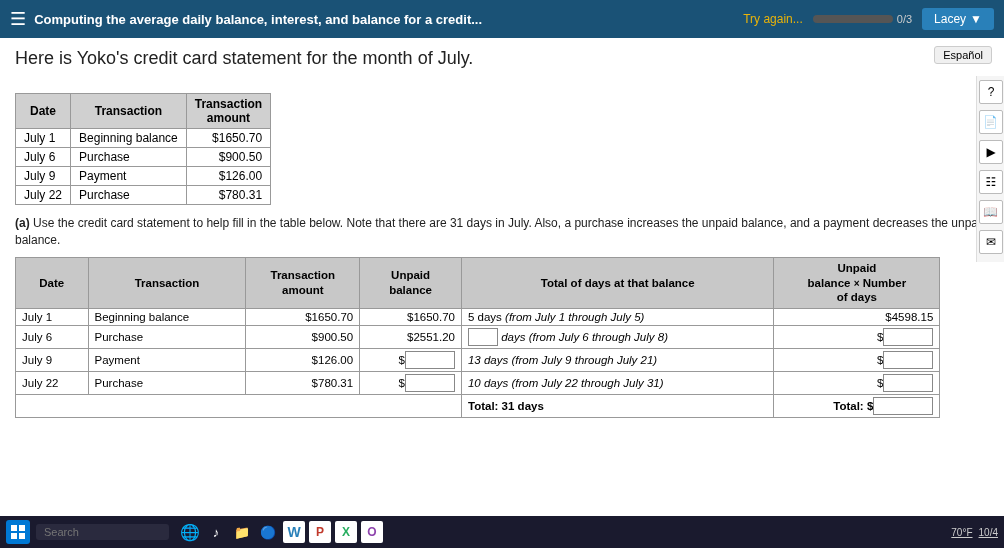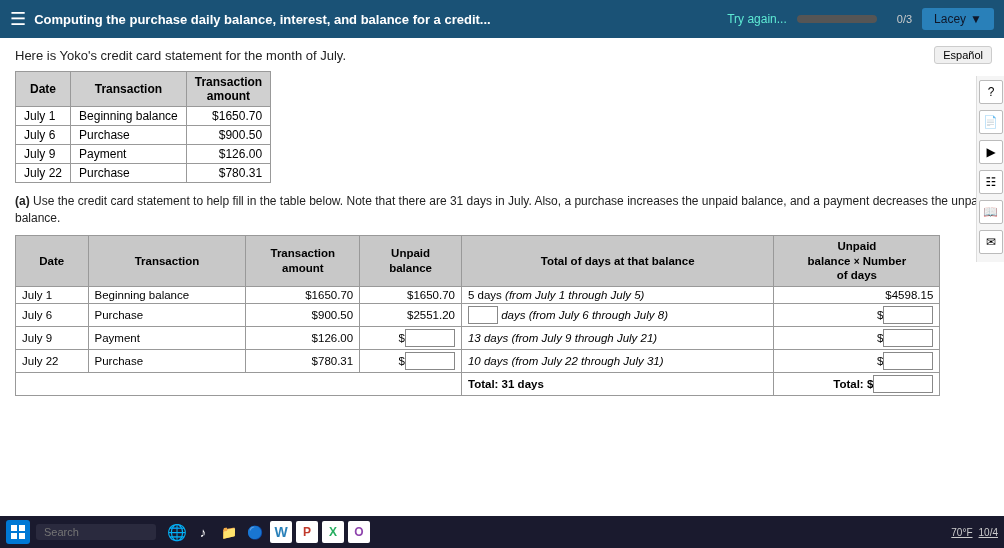--- a/index.html
+++ b/index.html
@@ -12,26 +12,26 @@
       display: flex;
       align-items: center;
       justify-content: space-between;
       padding: 6px 10px;
       height: 38px;
     }
     .top-bar-left { display: flex; align-items: center; gap: 8px; }
     .hamburger { font-size: 18px; cursor: pointer; }
     .top-title { font-size: 13px; font-weight: bold; }
     .top-bar-right { display: flex; align-items: center; gap: 10px; }
-    .try-again-label { font-size: 12px; color: #5eead4; }
-    .progress-bar-container { display: flex; align-items: center; gap: 20px; }
+    .try-again-label { font-size: 12px; color: #eab308; }
+    .progress-bar-container { display: flex; align-items: center; gap: 4px; }
     .progress-bar { background: #555; width: 80px; height: 8px; border-radius: 4px; overflow: hidden; }
     .progress-fill { background: #888; width: 0%; height: 100%; }
     .progress-text { font-size: 11px; color: #ccc; }
-    .user-btn { background: #2980b9; color: #0f172a; border: none; padding: 4px 12px; border-radius: 3px; font-size: 12px; cursor: pointer; display: flex; align-items: center; gap: 4px; }
+    .user-btn { background: #2980b9; color: #ffffff; border: none; padding: 4px 12px; border-radius: 3px; font-size: 12px; cursor: pointer; display: flex; align-items: center; gap: 4px; }
 
     
     .main-content {
       background: white;
       margin: 0;
       padding: 10px 15px 8px 15px;
       height: calc(548px - 38px - 30px);
       overflow: hidden;
       position: relative;
     }
@@ -41,21 +41,21 @@
       top: 8px;
       right: 12px;
       background: #f0f0f0;
       border: 1px solid #ccc;
       padding: 2px 8px;
       font-size: 11px;
       cursor: pointer;
       border-radius: 3px;
     }
 
-    .intro-text { font-size: 13px; margin-bottom: 8px; color: #222; }
+    .intro-text { font-size: 18px; margin-bottom: 24px; color: #222; }
 
     
     .stmt-table {
       border-collapse: collapse;
       margin-bottom: 10px;
       font-size: 12px;
     }
     .stmt-table th {
       background: #d0d0d0;
       border: 1px solid #999;
@@ -146,21 +146,21 @@
       width: 1004px;
       height: 32px;
       background: #1a1a2e;
       display: flex;
       align-items: center;
       gap: 6px;
       padding: 0 6px;
       z-index: 100;
     }
     .taskbar-start { width: 24px; height: 24px; background: #0078d4; border-radius: 3px; display: flex; align-items: center; justify-content: center; cursor: pointer; }
-    .taskbar-search { background: #2a2a3e; border: none; color: white; padding: 2px 8px; border-radius: 3px; font-size: 11px; width: 120px; }
+    .taskbar-search { background: #2a2a3e; border: none; color: white; padding: 2px 8px; border-radius: 3px; font-size: 11px; width: 133px; }
     .taskbar-icons { display: flex; gap: 4px; margin-left: 4px; }
     .taskbar-icon { width: 22px; height: 22px; border-radius: 3px; display: flex; align-items: center; justify-content: center; font-size: 13px; cursor: pointer; }
     .taskbar-right { margin-left: auto; display: flex; align-items: center; gap: 6px; font-size: 10px; color: #ccc; text-decoration: underline; }
 
     .side-icons {
       position: absolute;
       right: 0;
       top: 38px;
       width: 28px;
       display: flex;
@@ -183,21 +183,21 @@
       border-radius: 2px;
       margin-bottom: 4px;
     }
   </style>
 </head>
 <body>
 
 <div class="top-bar">
   <div class="top-bar-left">
     <span class="hamburger">☰</span>
-    <span class="top-title">Computing the purchase daily balance, interest, and balance for a credit...</span>
+    <span class="top-title">Computing the average daily balance, interest, and balance for a credit...</span>
   </div>
   <div class="top-bar-right">
     <span class="try-again-label">Try again...</span>
     <div class="progress-bar-container">
       <div class="progress-bar">
         <div class="progress-fill"></div>
       </div>
       <span class="progress-text">0/3</span>
     </div>
     <button class="user-btn">

